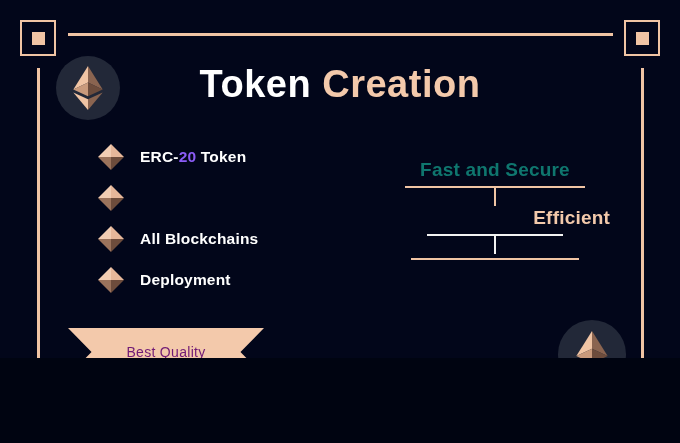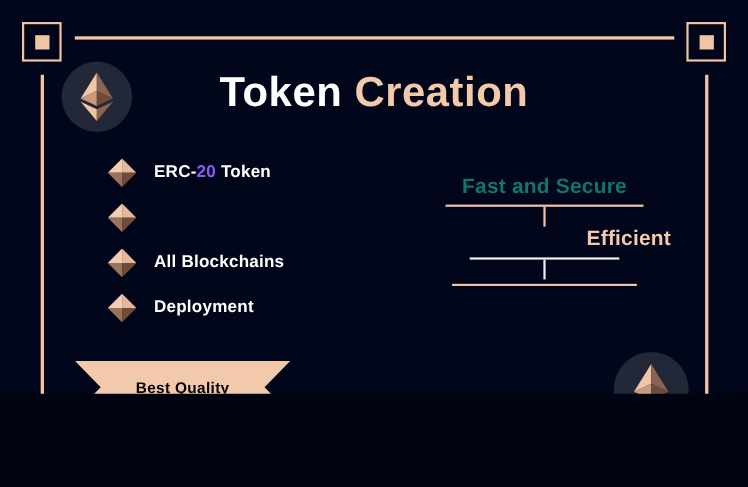--- a/index.html
+++ b/index.html
@@ -159,22 +159,22 @@
     height: 48px;
     background: #f3c9ab;
     -webkit-clip-path: polygon(0 0, 100% 0, 88% 50%, 100% 100%, 0 100%, 12% 50%);
     clip-path: polygon(0 0, 100% 0, 88% 50%, 100% 100%, 0 100%, 12% 50%);
     display: flex;
     align-items: center;
     justify-content: center;
   }
   .ribbon-text {
     font-size: 14px;
-    font-weight: bold;
-    color: #000000;
+    font-weight: normal;
+    color: #701a75;
     letter-spacing: 0.3px;
     white-space: nowrap;
   }
 </style>
 </head>
 <body>
 
 <div id="poster">
 
   <div class="corner-sq sq-tl">

